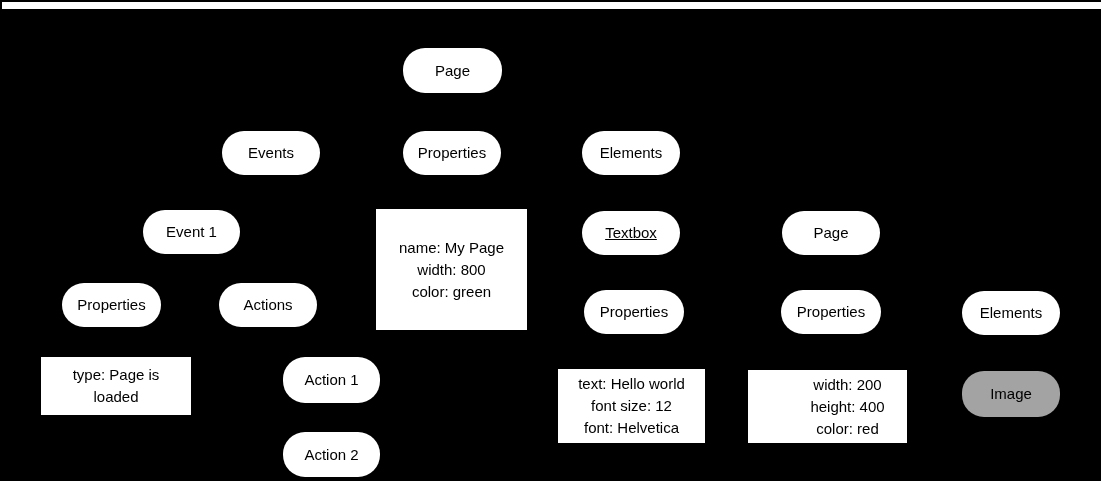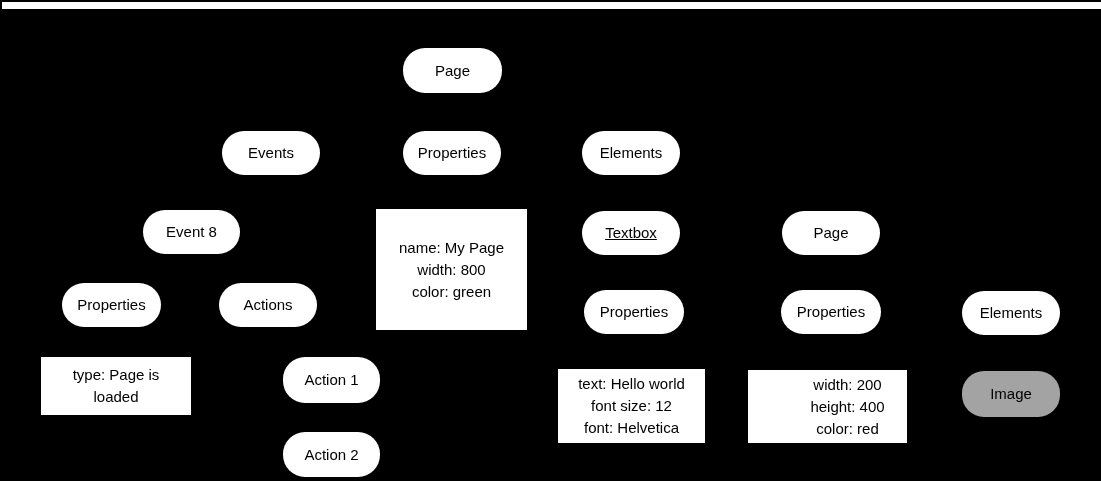--- a/index.html
+++ b/index.html
@@ -57,21 +57,21 @@
       <div class="node pill" style="left: 222px; top: 131px; width: 98px; height: 44px; background: rgb(255, 255, 255); color: rgb(0, 0, 0);">
         <span class="label">Events</span>
       </div>
       <div class="node pill" style="left: 403px; top: 131px; width: 98px; height: 44px; background: rgb(255, 255, 255); color: rgb(0, 0, 0);">
         <span class="label">Properties</span>
       </div>
       <div class="node pill" style="left: 582px; top: 131px; width: 98px; height: 44px; background: rgb(255, 255, 255); color: rgb(0, 0, 0);">
         <span class="label">Elements</span>
       </div>
       <div class="node pill" style="left: 143px; top: 210px; width: 97px; height: 44px; background: rgb(255, 255, 255); color: rgb(0, 0, 0);">
-        <span class="label">Event 8</span>
+        <span class="label">Event 1</span>
       </div>
       <div class="node rect" style="left: 376px; top: 209px; width: 151px; height: 121px; background: rgb(255, 255, 255); color: rgb(0, 0, 0);">
         <span class="label">name: My Page
 width: 800
 color: green</span>
       </div>
       <div class="node pill" style="left: 582px; top: 211px; width: 98px; height: 44px; background: rgb(255, 255, 255); color: rgb(0, 0, 0); text-decoration: underline;">
         <span class="label">Textbox</span>
       </div>
       <div class="node pill" style="left: 782px; top: 211px; width: 98px; height: 44px; background: rgb(255, 255, 255); color: rgb(0, 0, 0);">

